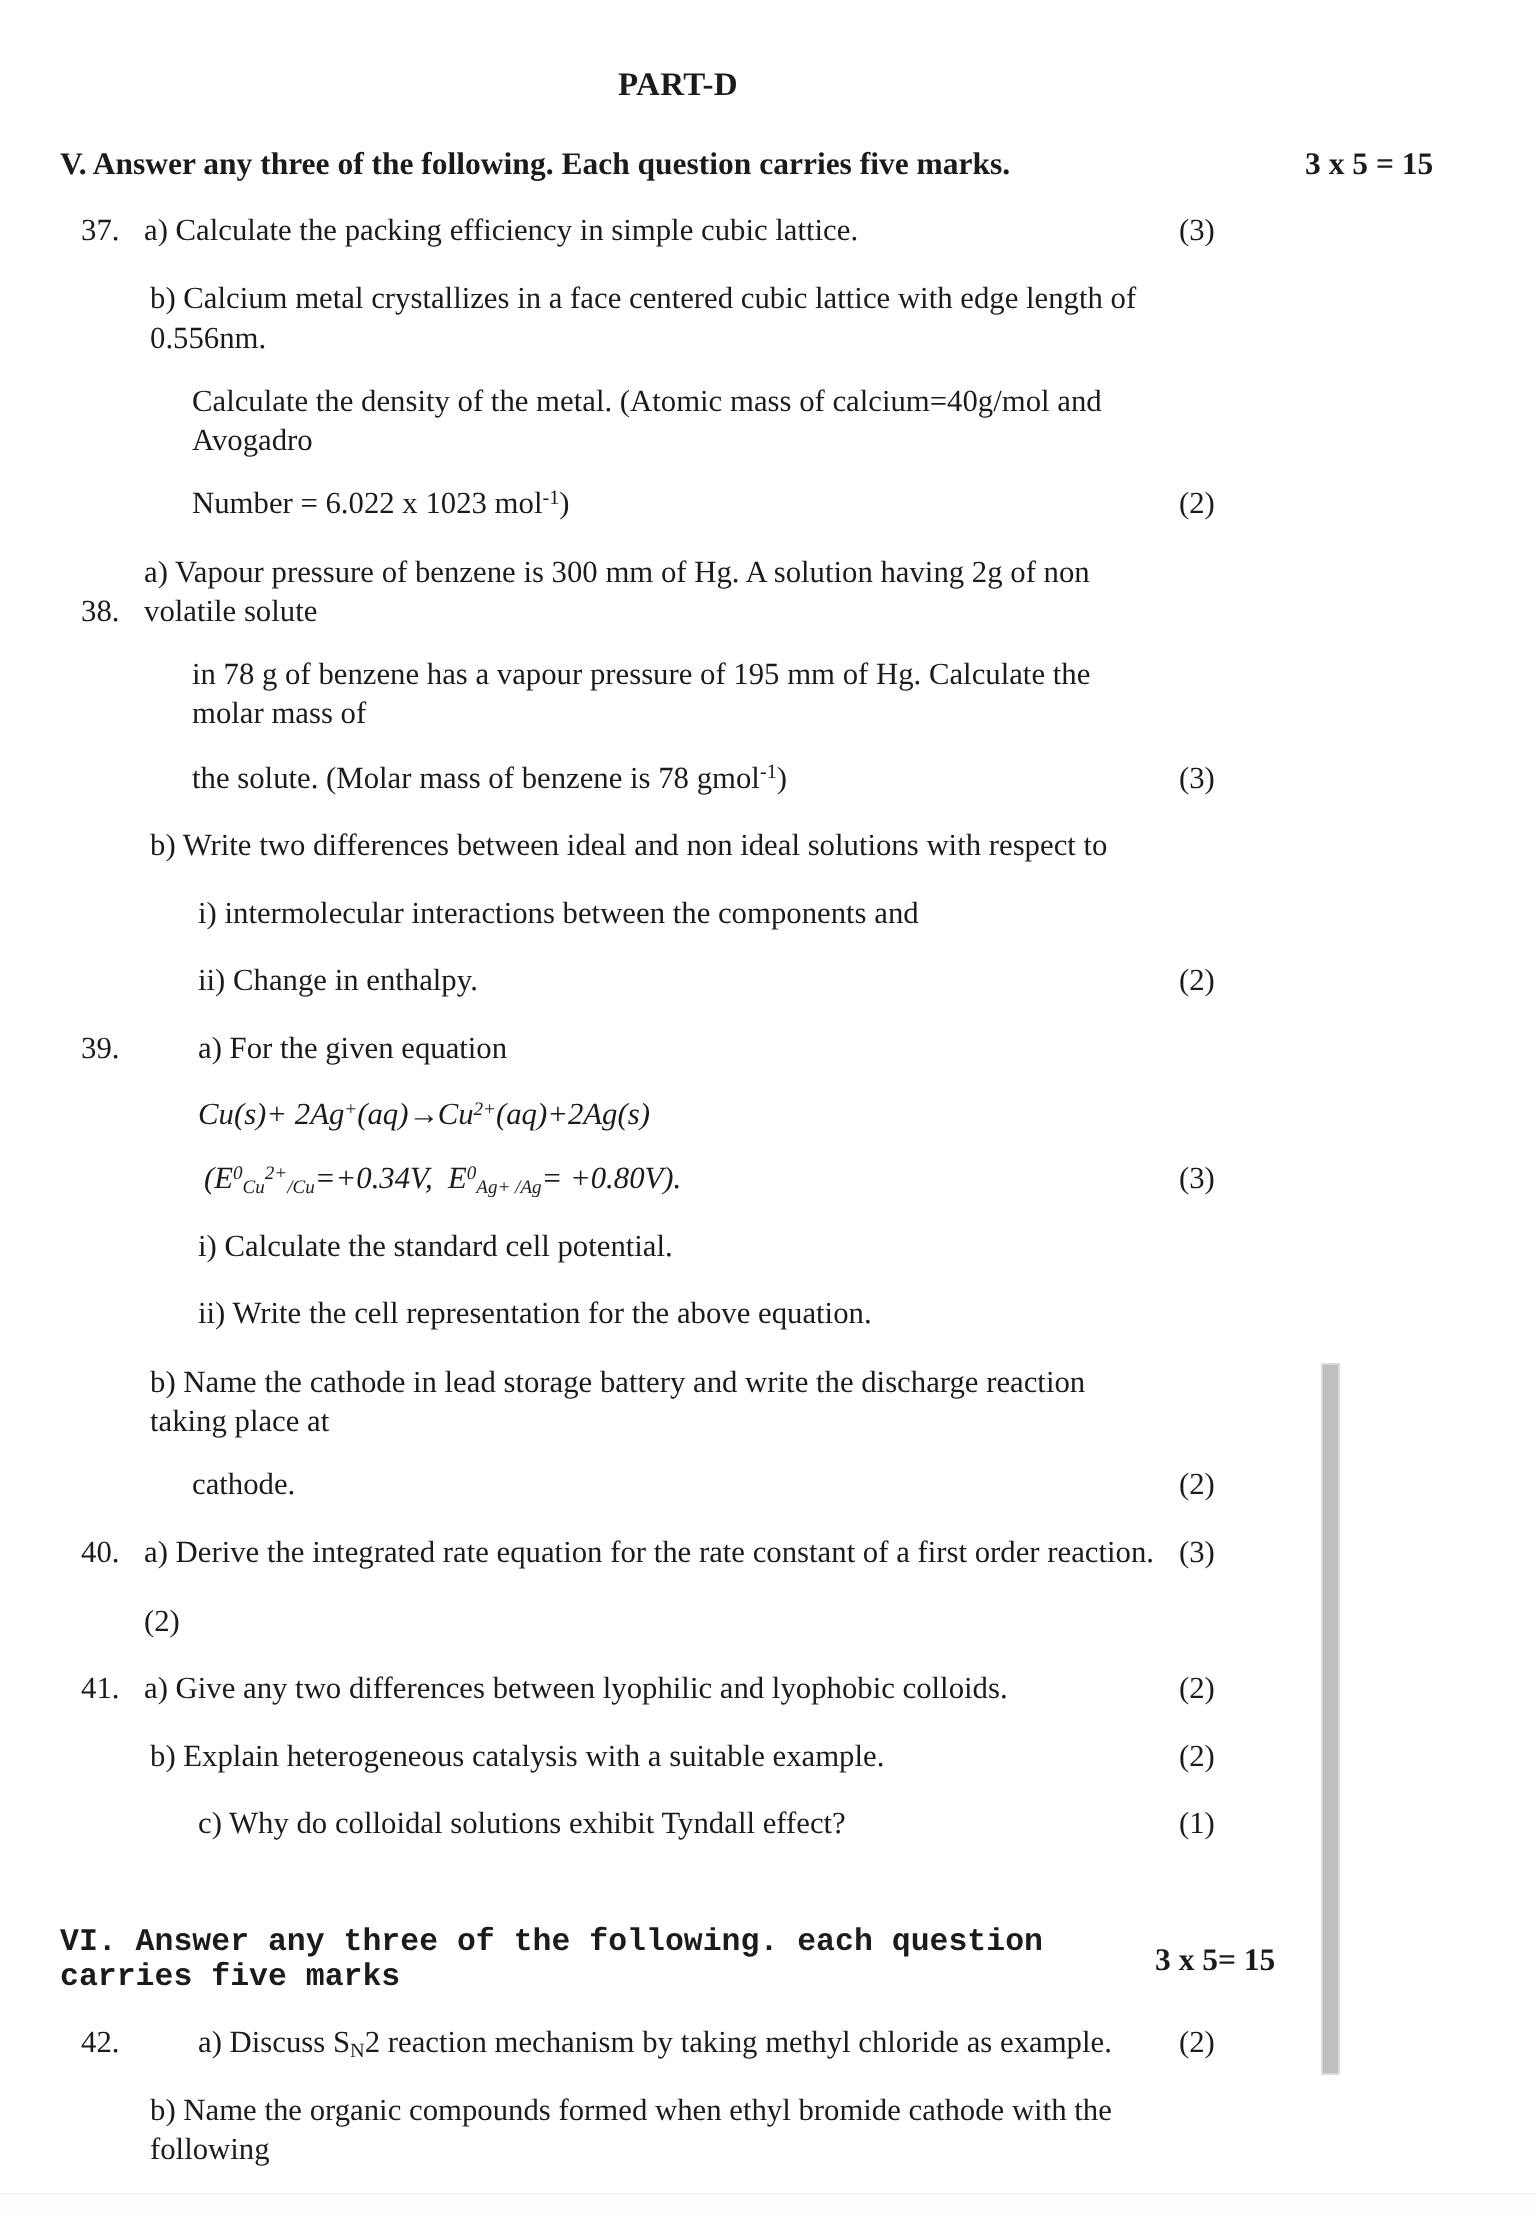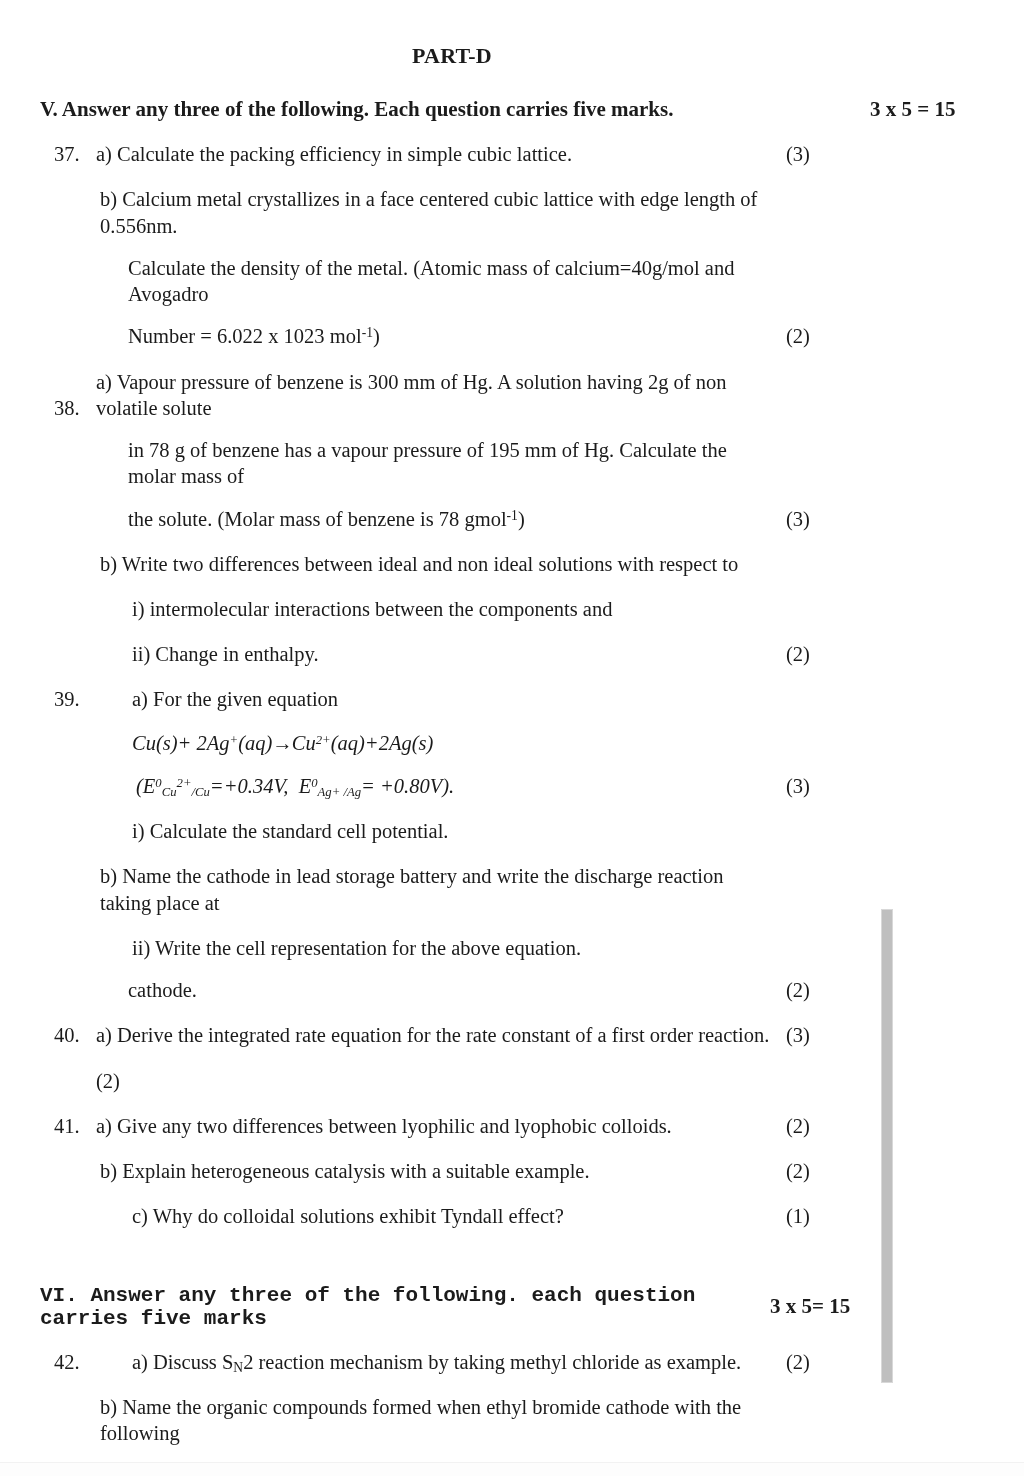--- a/index.html
+++ b/index.html
@@ -236,27 +236,27 @@
   </div>
 
   <div class="qrow no-num">
     <span class="num"></span>
     <span class="body ind-rom">i) Calculate the standard cell potential.</span>
     <span class="marks"></span>
   </div>
 
   <div class="qrow no-num">
     <span class="num"></span>
+    <span class="body ind-rom">ii) Write the cell representation for the above equation.</span>
+    <span class="marks"></span>
+  </div>
+
+  <div class="qrow no-num">
+    <span class="num"></span>
     <span class="body ind-b">b)  Name the cathode in lead storage battery and write the discharge reaction taking place at</span>
-    <span class="marks"></span>
-  </div>
-
-  <div class="qrow no-num">
-    <span class="num"></span>
-    <span class="body ind-rom">ii) Write the cell representation for the above equation.</span>
     <span class="marks"></span>
   </div>
 
   <div class="qrow no-num cont">
     <span class="num"></span>
     <span class="body ind-cont">cathode.</span>
     <span class="marks">(2)</span>
   </div>
 
   <div class="qrow">

